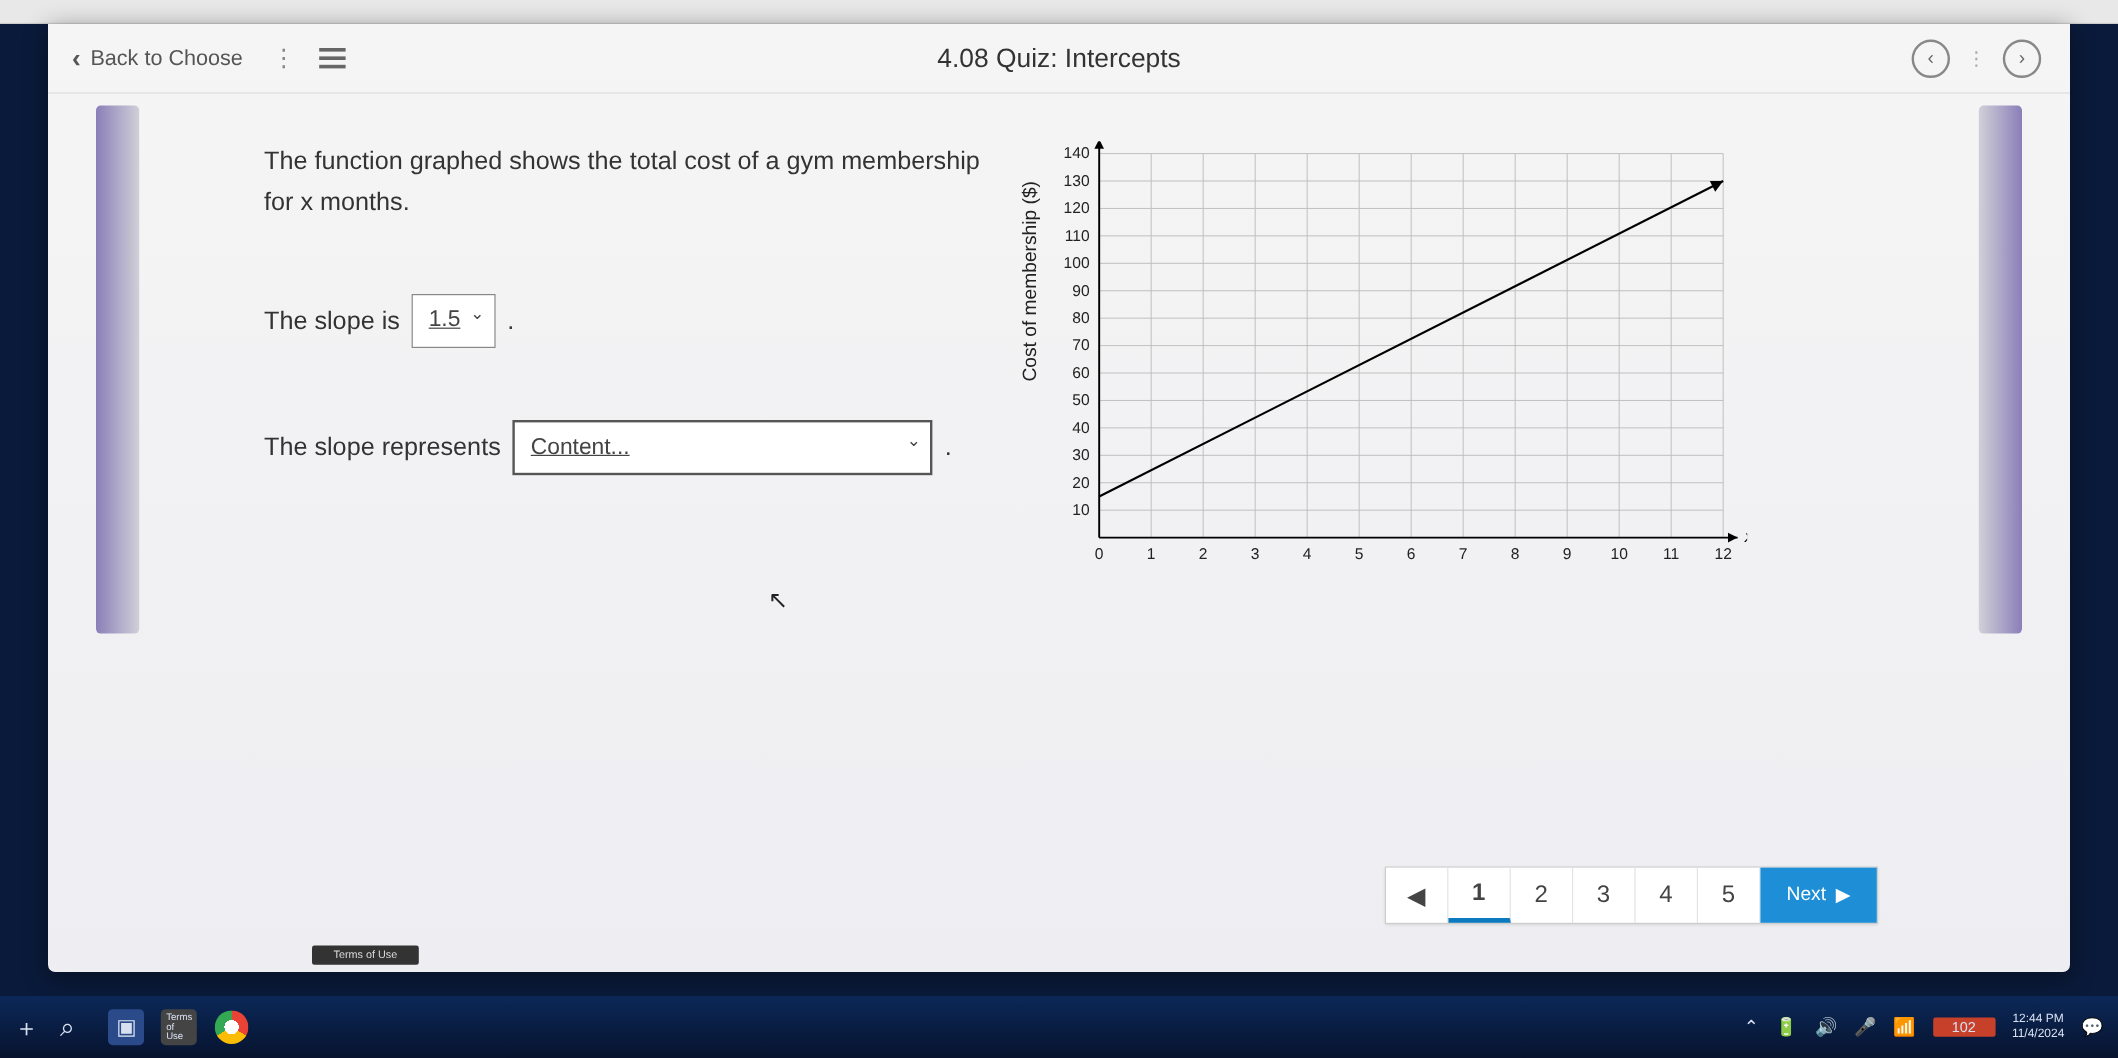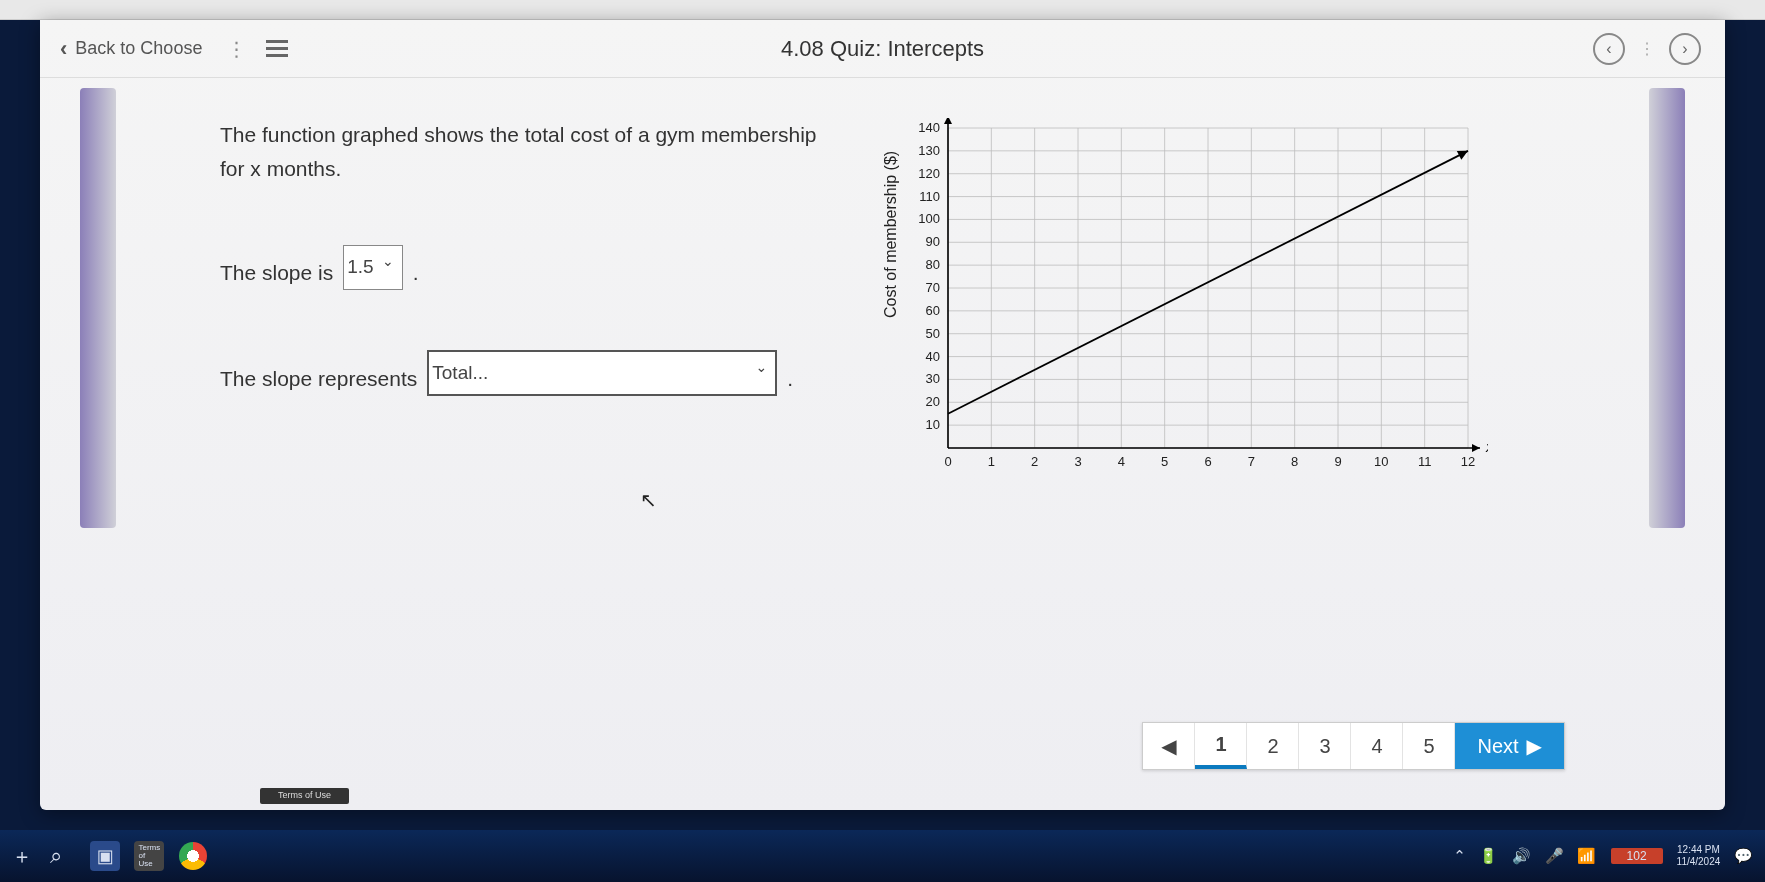--- a/index.html
+++ b/index.html
@@ -97,48 +97,49 @@
   width: 36px;
   height: 440px;
   border-radius: 4px;
 }
 .side-tab.left { left: 40px; background: linear-gradient(90deg,#8b7fb8,#d0d0d8); }
 .side-tab.right { right: 40px; background: linear-gradient(90deg,#d0d0d8,#8b7fb8); }
 .question-wrap {
   margin-left: 120px;
   margin-right: 120px;
   display: flex;
-  gap: 48px;
+  gap: 16px;
 }
 .question-text {
   flex: 1;
   max-width: 620px;
   font-size: 21px;
   color: #333;
   line-height: 1.6;
 }
 .question-text p { margin-bottom: 28px; }
 .dropdown-row {
   display: flex;
-  align-items: flex-end;
+  align-items: center;
   gap: 10px;
   font-size: 21px;
   color: #333;
   margin-top: 60px;
   margin-bottom: 34px;
 }
 .dropdown {
   border: 1px solid #888;
   background: #fff;
-  padding: 6px 28px 6px 3px;
+  padding: 6px 28px 6px 13px;
   font-size: 19px;
   color: #444;
   position: relative;
   cursor: pointer;
   min-height: 32px;
+  text-decoration: underline;
 }
 .dropdown.wide { width: 350px; border: 2px solid #555; }
 .dropdown::after {
   content: "⌄";
   position: absolute;
   right: 8px;
   top: 4px;
   font-size: 14px;
   color: #444;
 }
@@ -198,21 +199,21 @@
   font-weight: bold;
 }
 .pager .next {
   background: #1e8fd6;
   color: #fff;
   padding: 0 22px;
   height: 46px;
   display: flex;
   align-items: center;
   gap: 8px;
-  font-size: 20px;
+  font-size: 16px;
   cursor: pointer;
 }
 .terms-badge {
   position: absolute;
   bottom: 6px;
   left: 220px;
   background: #333;
   color: #ddd;
   font-size: 9px;
   padding: 3px 18px;
@@ -297,21 +298,21 @@
         <p>The function graphed shows the total cost of a gym membership for x months.</p>
 
         <div class="dropdown-row">
           <span>The slope is</span>
           <span class="dropdown">1.5</span>
           <span>.</span>
         </div>
 
         <div class="dropdown-row">
           <span>The slope represents</span>
-          <span class="dropdown wide">Total...</span>
+          <span class="dropdown wide">Content...</span>
           <span>.</span>
         </div>
       </div>
 
       <div class="chart-wrap">
         <div class="ylabel">Cost of membership ($)</div>
         <svg class="chart-svg" width="600" height="360">
           <g id="chart-g">
               <line x1="60" y1="10" x2="60" y2="330" stroke="#bdbdbd" stroke-width="0.8"></line>
               <line x1="103.33333333333333" y1="10" x2="103.33333333333333" y2="330" stroke="#bdbdbd" stroke-width="0.8"></line>

